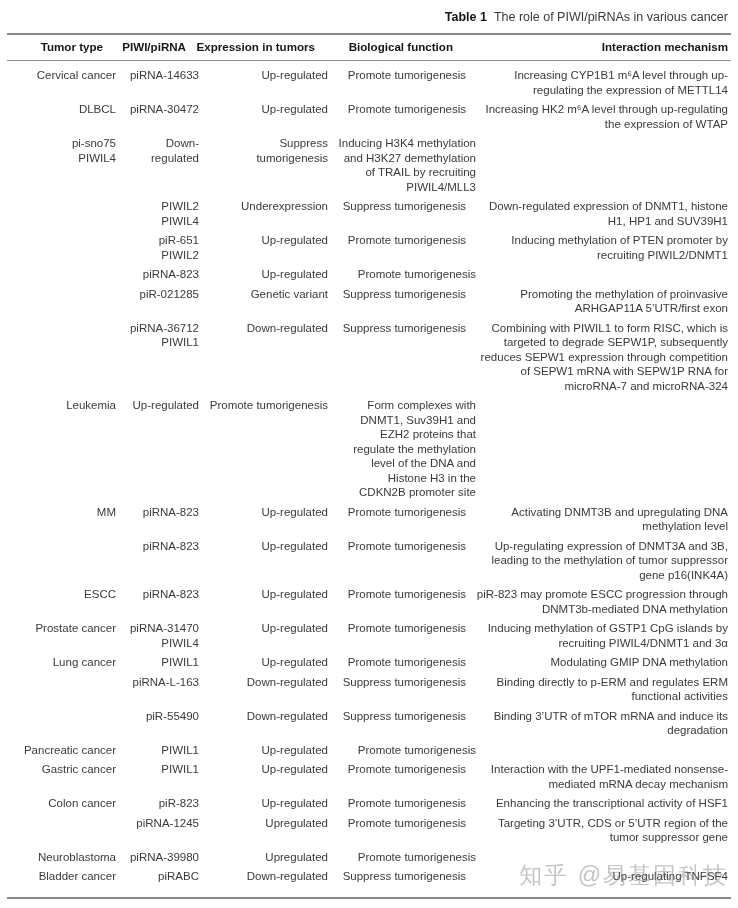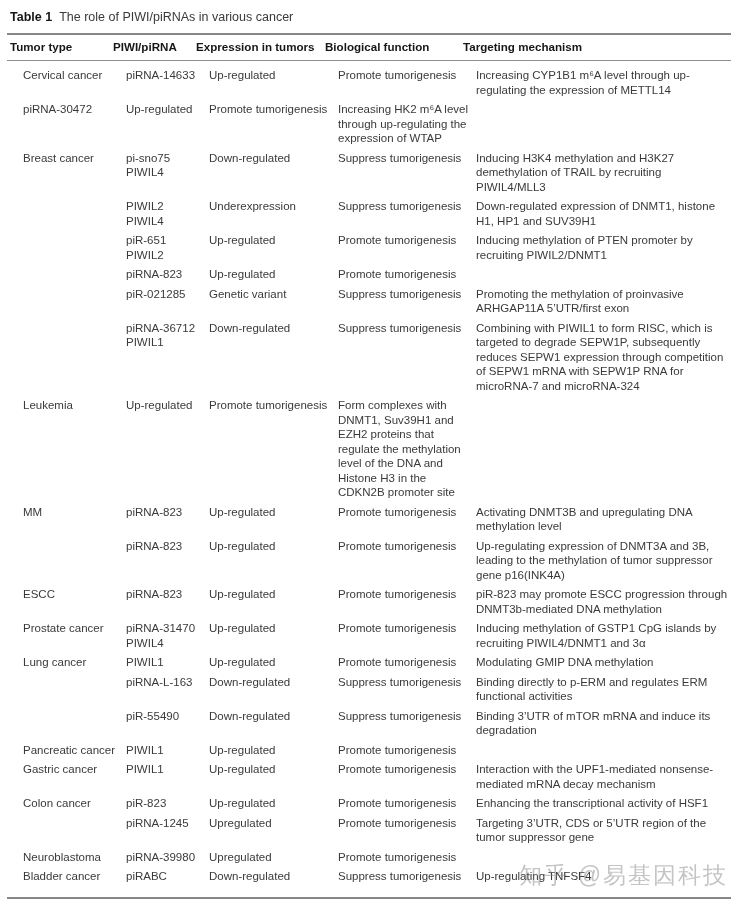--- a/index.html
+++ b/index.html
@@ -7,20 +7,21 @@
   body {
     font-family: "Liberation Sans", "DejaVu Sans", sans-serif;
     color: #3a3a3a;
   }
   .page {
     position: relative;
     width: 738px;
     height: 908px;
     background: #ffffff;
     overflow: hidden;
+    text-align: right;
   }
   .caption {
     padding: 9px 10px 8px 10px;
     font-size: 12.5px;
     line-height: 16px;
     color: #3a3a3a;
   }
   .caption .cap-label {
     font-weight: bold;
     color: #161616;
@@ -85,48 +86,48 @@
     <span class="cap-label">Table 1</span><span>The role of PIWI/piRNAs in various cancer</span>
   </div>
 
   <div class="rule rule-top"></div>
 
   <div class="grid thead">
     <div>Tumor type</div>
     <div>PIWI/piRNA</div>
     <div>Expression in tumors</div>
     <div>Biological function</div>
-    <div>Targeting mechanism</div>
+    <div>Interaction mechanism</div>
   </div>
 
   <div class="rule"></div>
 
   <div class="tbody">
 
       <div class="grid row">
         <div class="cell">Cervical cancer</div>
         <div class="cell">
           <div>piRNA-14633</div>
         </div>
         <div class="cell">Up-regulated</div>
         <div class="cell">Promote tumorigenesis</div>
         <div class="cell">Increasing CYP1B1 m⁶A level through up-regulating the expression of METTL14</div>
       </div>
 
       <div class="grid row">
+        <div class="cell">DLBCL</div>
         <div class="cell">
           <div>piRNA-30472</div>
         </div>
         <div class="cell">Up-regulated</div>
         <div class="cell">Promote tumorigenesis</div>
         <div class="cell">Increasing HK2 m⁶A level through up-regulating the expression of WTAP</div>
       </div>
 
       <div class="grid row">
-        <div class="cell">Breast cancer</div>
         <div class="cell">
           <div>pi-sno75</div>
           <div>PIWIL4</div>
         </div>
         <div class="cell">Down-regulated</div>
         <div class="cell">Suppress tumorigenesis</div>
         <div class="cell">Inducing H3K4 methylation and H3K27 demethylation of TRAIL by recruiting PIWIL4/MLL3</div>
       </div>
 
       <div class="grid row">

